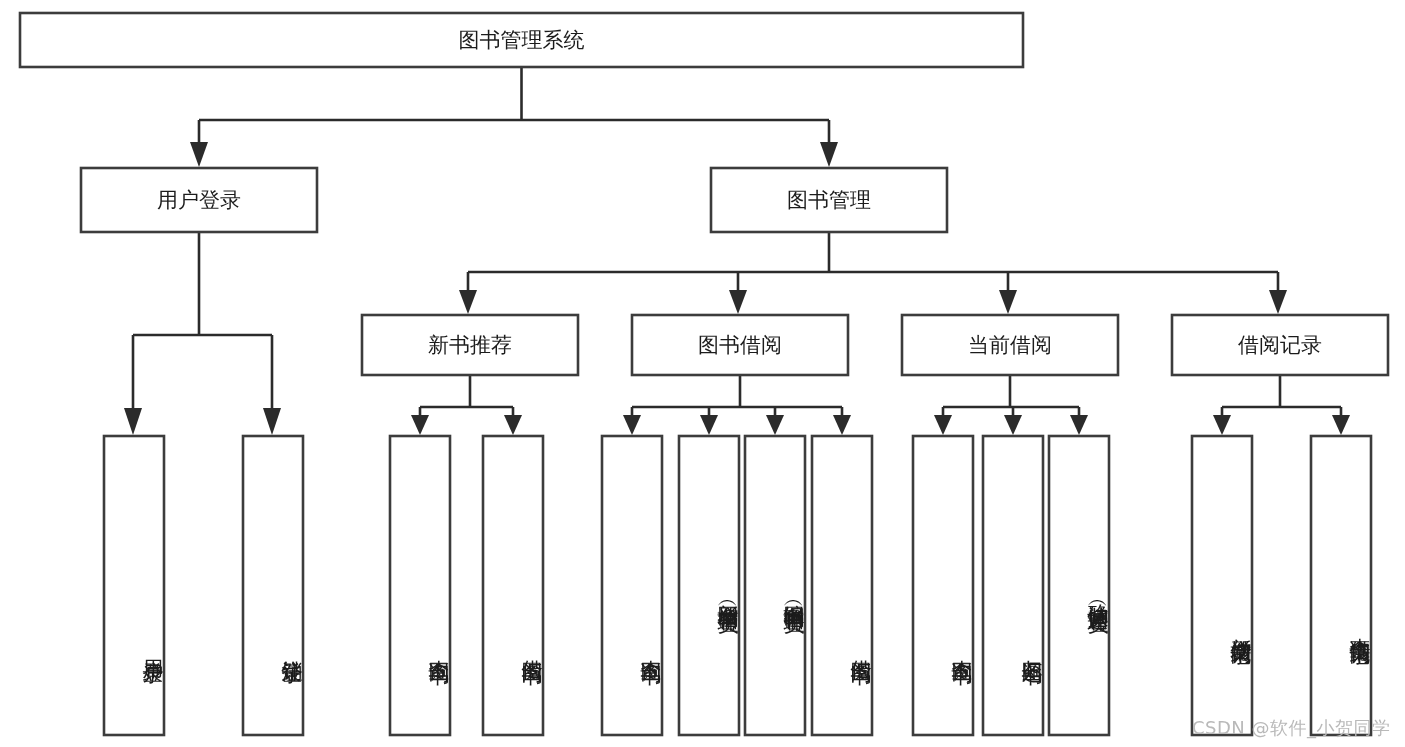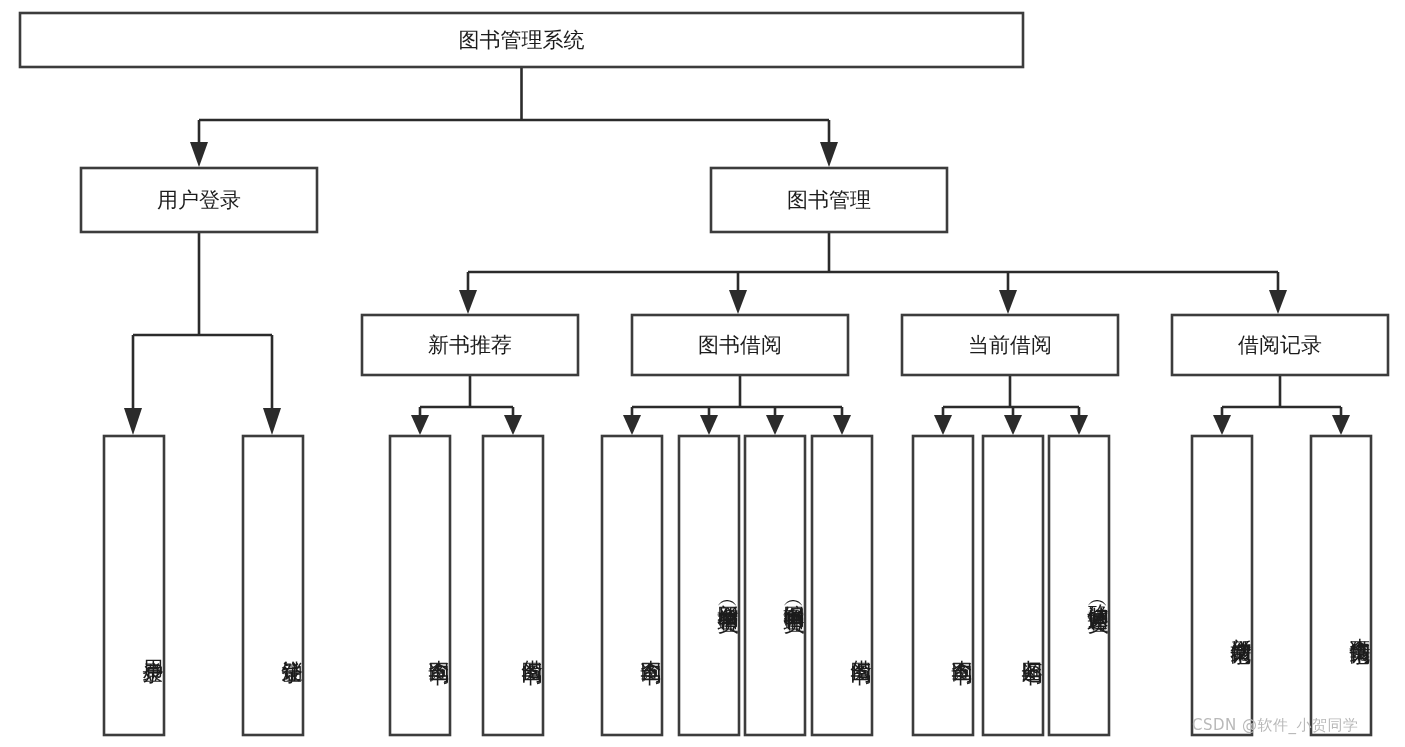--- a/index.html
+++ b/index.html
@@ -62,21 +62,21 @@
     font-size: 21px;
     line-height: 1.05;
     letter-spacing: 1.5px;
     color: #1c1c1c;
     white-space: nowrap;
     pointer-events: none;
   }
   .watermark {
     position: absolute;
     font-family: "DejaVu Sans", "Liberation Sans", sans-serif;
-    font-size: 15px;
+    font-size: 18px;
     color: #b9b9b9;
     white-space: nowrap;
     letter-spacing: 0.5px;
   }
 </style>
 </head>
 <body>
 
 <div id="diagram-root">
 

